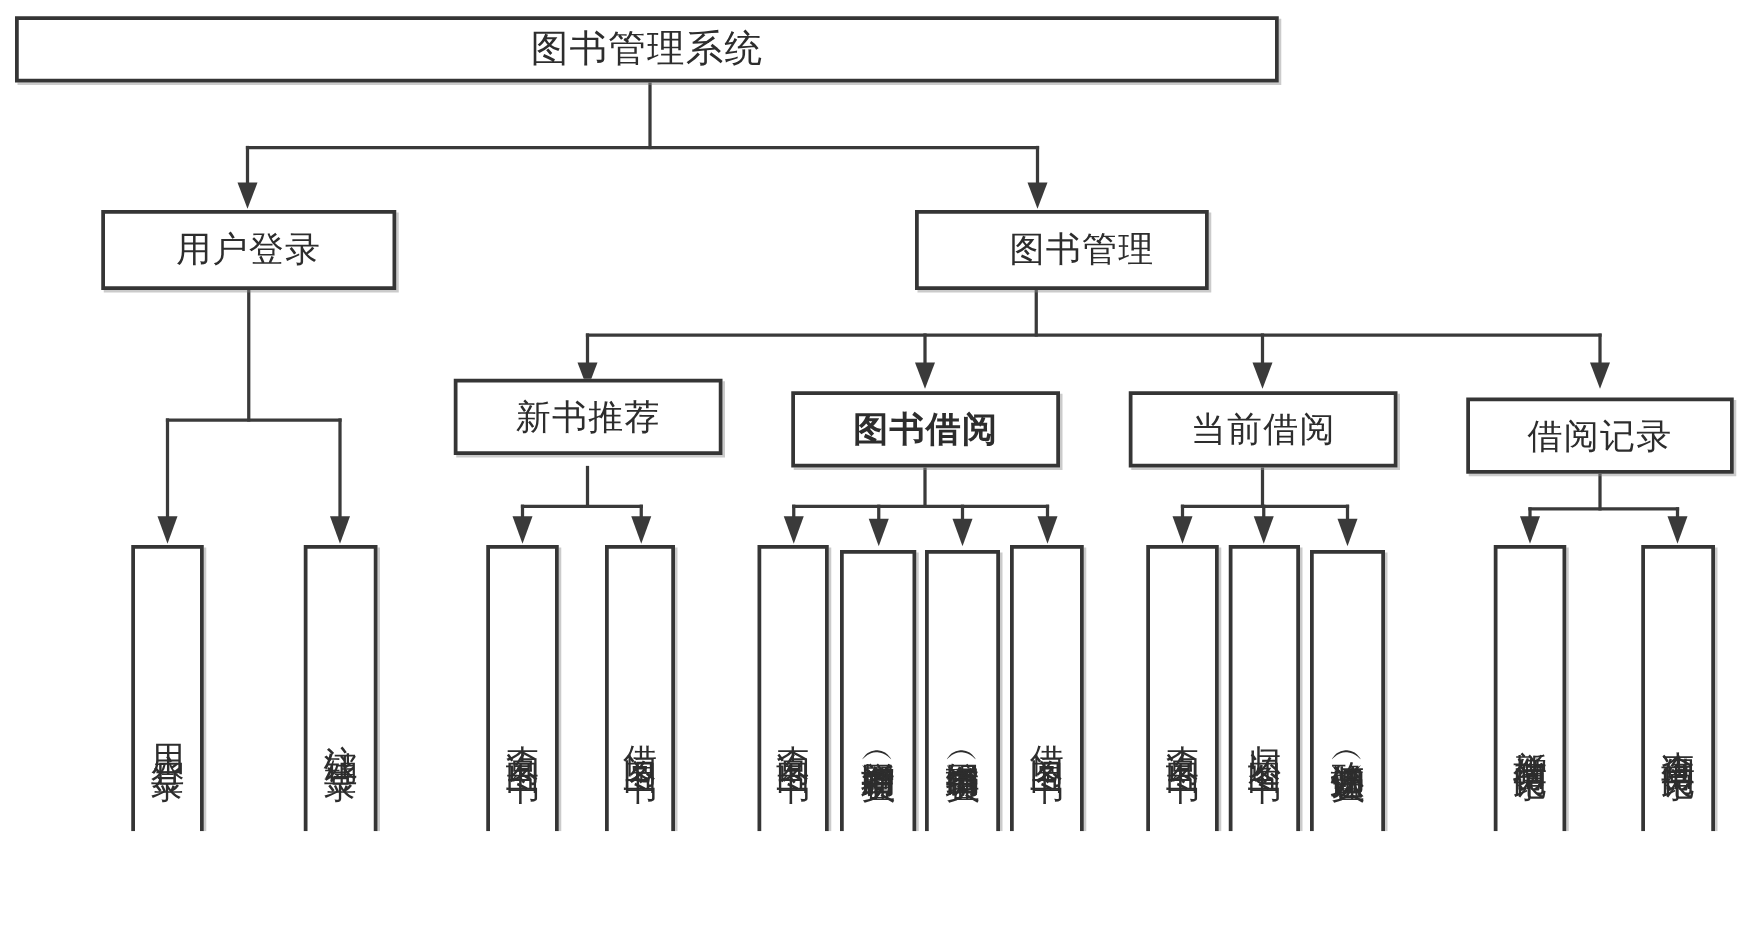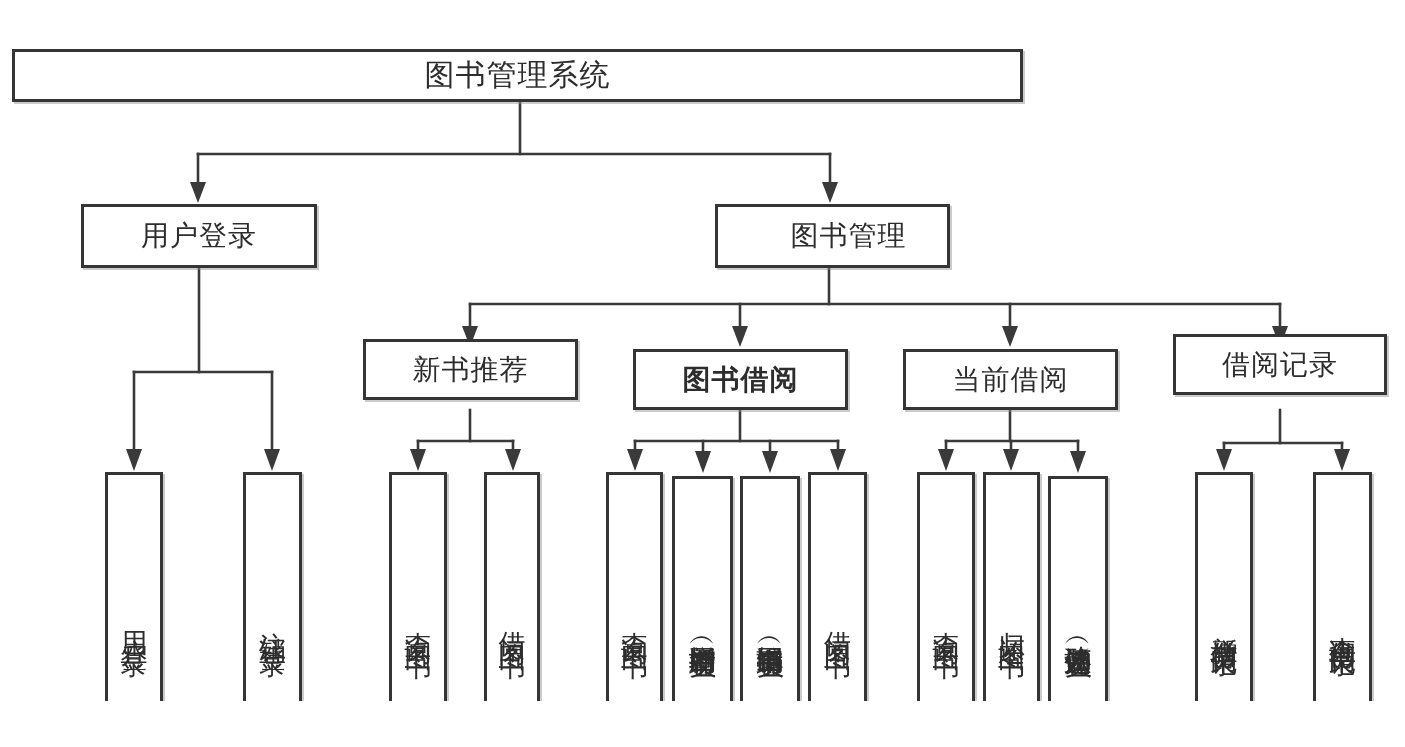--- a/index.html
+++ b/index.html
@@ -2,21 +2,20 @@
 <html><head>
 <meta charset="utf-8">
 <style>
   html,body{margin:0;padding:0;background:#ffffff;}
   .canvas{
     position:relative;
     width:1405px;height:665px;
     background:var(--bg,#ffffff);
     font-family:"Liberation Sans","DejaVu Sans",sans-serif;
     overflow:hidden;
-    margin-top:36px;
   }
   svg.connectors{position:absolute;left:0;top:0;z-index:1;}
   svg.connectors line{stroke:var(--line,#3a3a3a);stroke-width:2.6;stroke-linecap:square;}
   svg.connectors polygon{fill:var(--line,#3a3a3a);}
   .hbox,.vbox{
     position:absolute;z-index:2;box-sizing:border-box;
     background:#ffffff;
     border:3px solid var(--border,#353535);
     box-shadow:2px 2px 0 rgba(140,140,140,0.45);
     display:flex;align-items:center;justify-content:center;
@@ -121,34 +120,34 @@
     </g>
   </svg>
 
   <div class="hbox title" style="left:12px;top:13px;width:1011px;height:53px;">
     <span>图书管理系统</span>
   </div>
 
   <div class="hbox" style="left:81px;top:168px;width:236px;height:64px;">
     <span>用户登录</span>
   </div>
-  <div class="hbox" style="left:715px;top:168px;width:235px;height:64px;padding-left:32px;">
+  <div class="hbox" style="left:732px;top:168px;width:235px;height:64px;padding-left:32px;">
     <span>图书管理</span>
   </div>
 
   <div class="hbox" style="left:363px;top:303px;width:215px;height:61px;">
     <span>新书推荐</span>
   </div>
   <div class="hbox" style="left:633px;top:313px;width:215px;height:61px;font-weight:bold;">
     <span>图书借阅</span>
   </div>
   <div class="hbox" style="left:903px;top:313px;width:215px;height:61px;text-align:right;">
     <span>当前借阅</span>
   </div>
-  <div class="hbox" style="left:1173px;top:298px;width:214px;height:61px;">
+  <div class="hbox" style="left:1173px;top:318px;width:214px;height:61px;">
     <span>借阅记录</span>
   </div>
 
   <div class="vbox" style="left:105px;top:436px;width:58px;height:303px;">
     <span class="short">用户登录</span>
   </div>
   <div class="vbox" style="left:243px;top:436px;width:59px;height:303px;">
     <span class="short">注销登录</span>
   </div>
 

